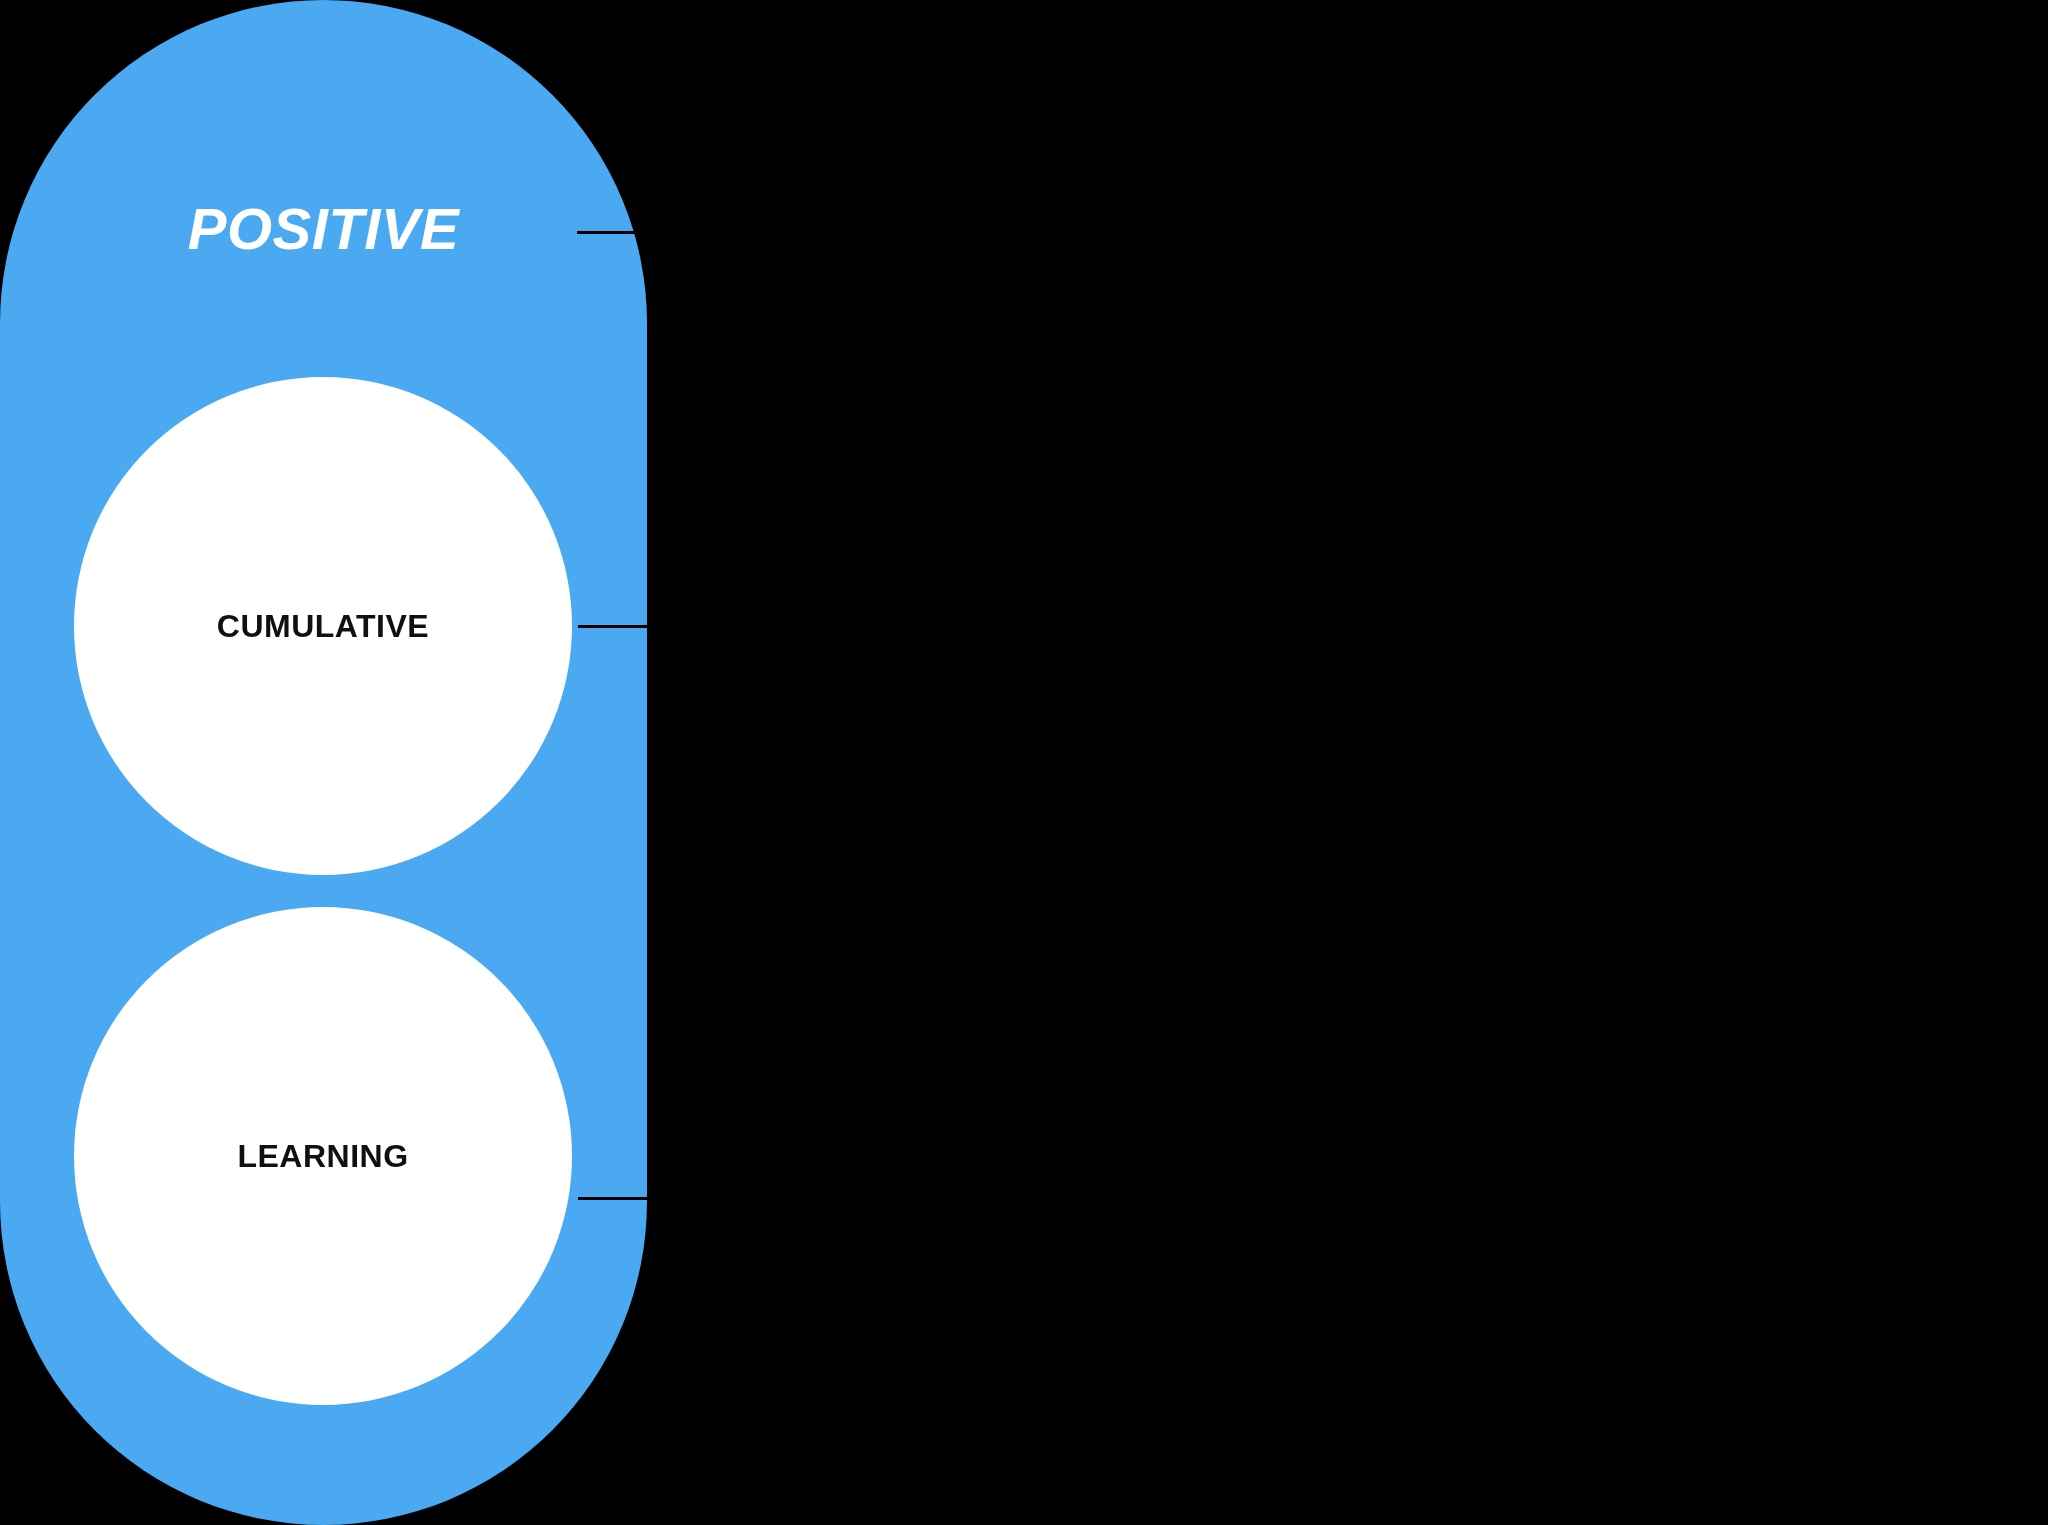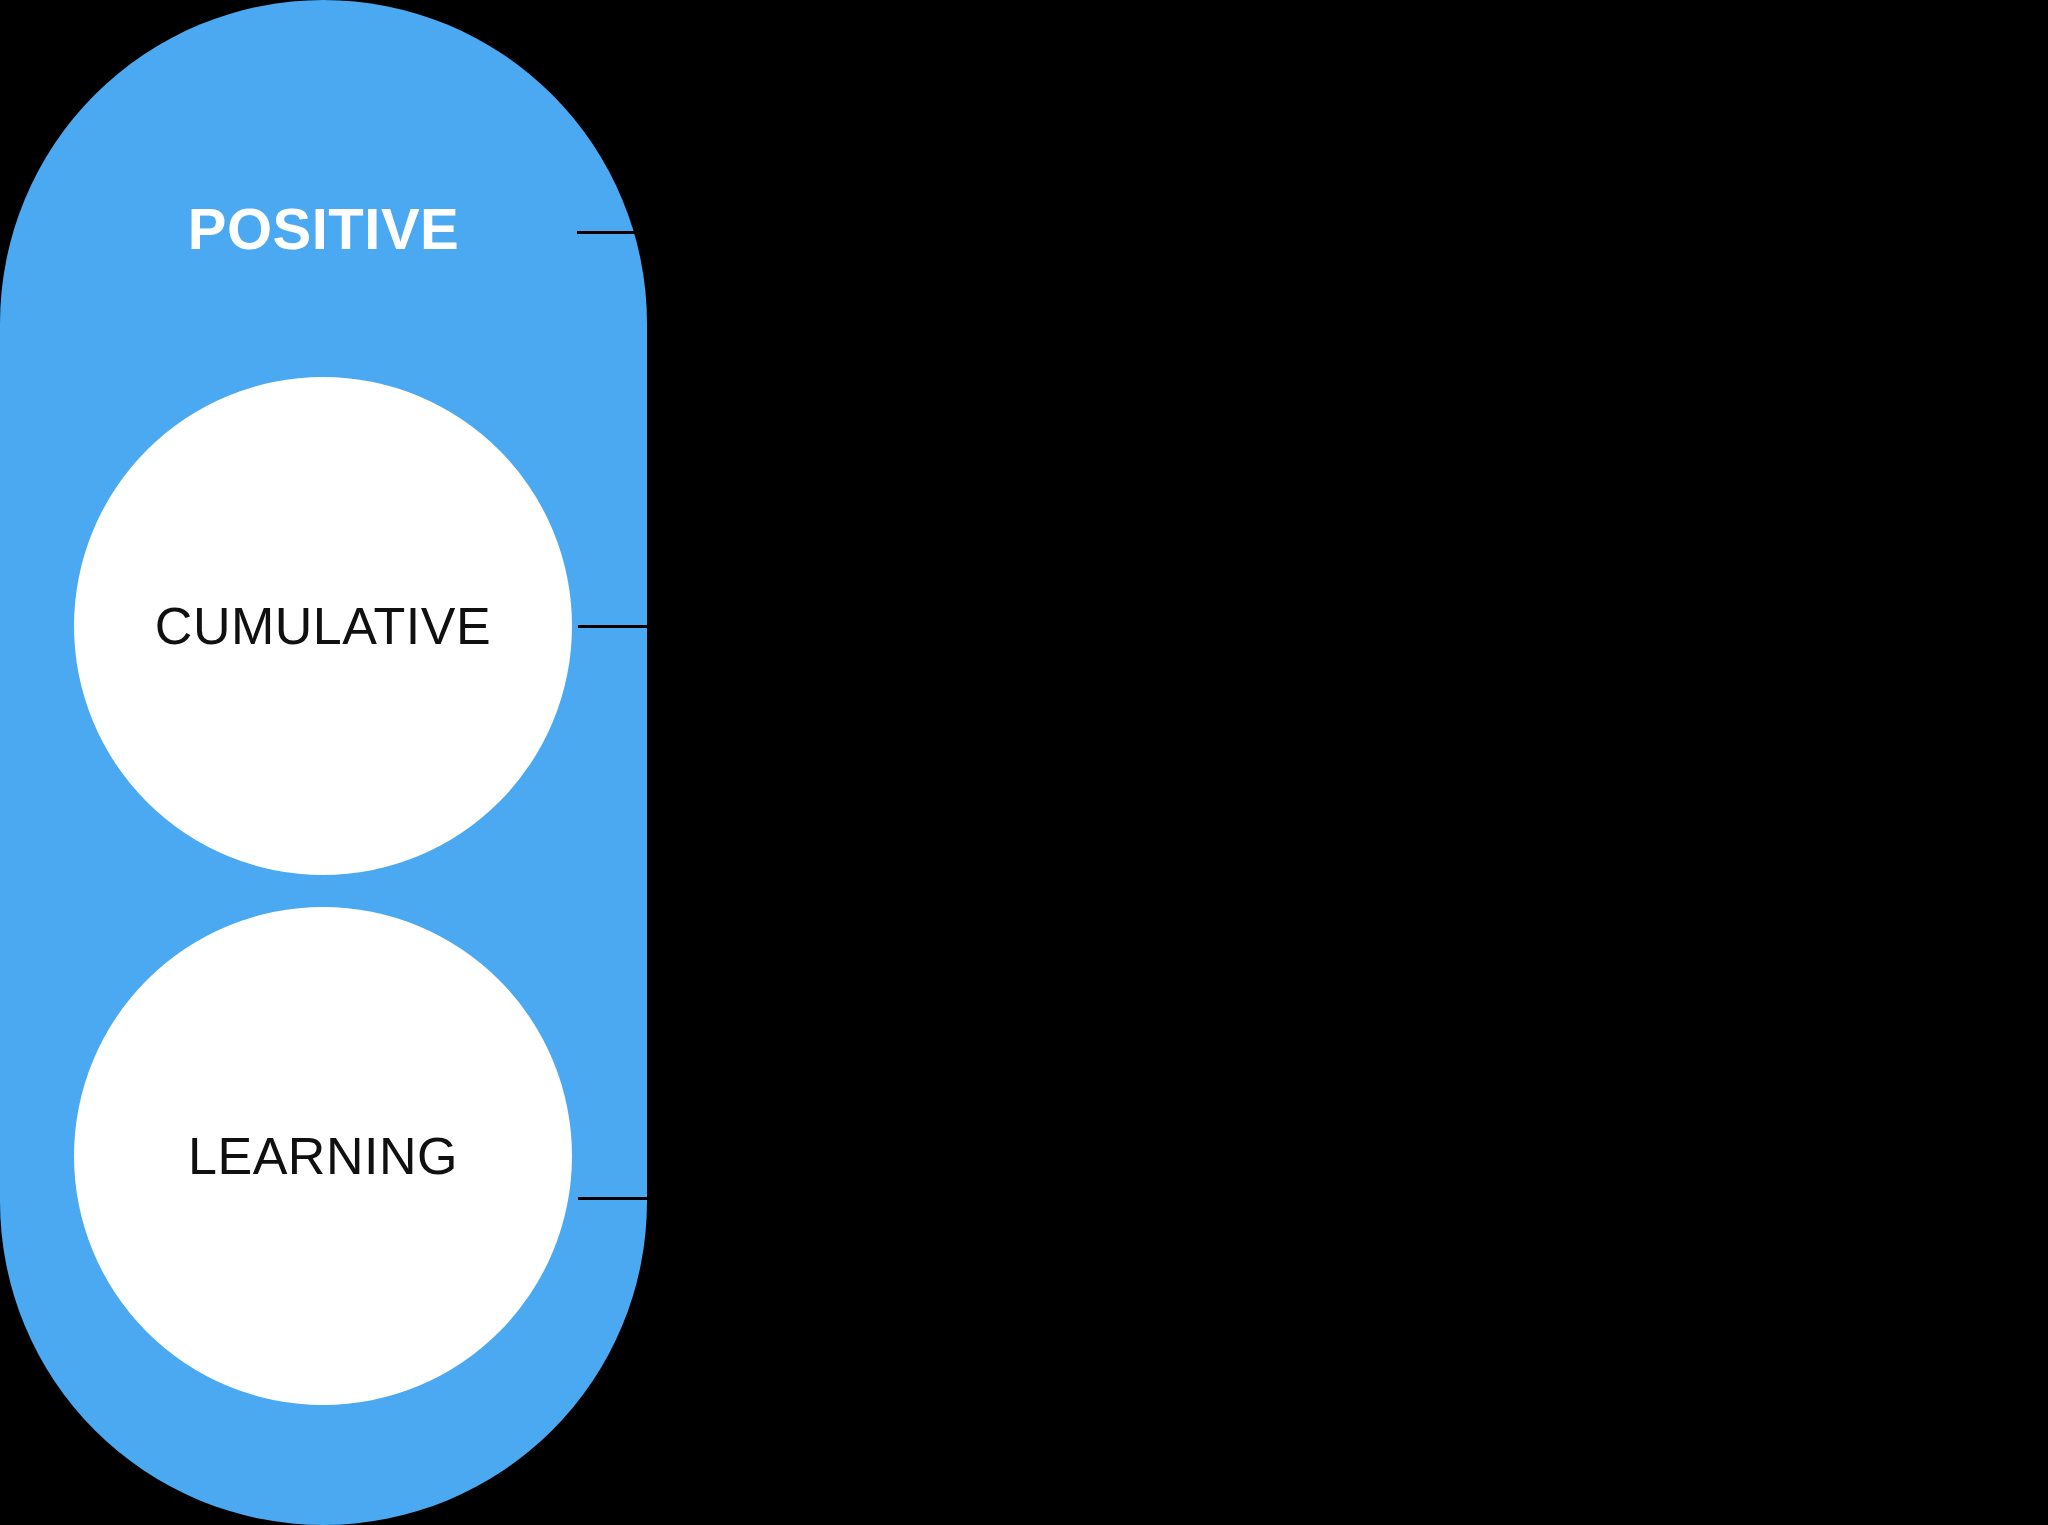--- a/index.html
+++ b/index.html
@@ -28,37 +28,38 @@
   .title{
     position:absolute;
     left:0; top:200px;
     width:647px;
     text-align:center;
     font-size:58px;
     line-height:1;
     font-weight:bold;
     letter-spacing:0.5px;
     color:var(--title-text);
+    font-style:italic;
   }
   .node{
     position:absolute;
     left:74px;
     width:498px; height:498px;
     border-radius:50%;
     background:var(--node-fill);
     display:flex;
     align-items:center;
     justify-content:center;
   }
   .node-cumulative{ top:377px; }
   .node-learning{ top:907px; }
   .node-label{
-    font-size:52px;
+    font-size:32px;
     line-height:1;
-    font-weight:normal;
+    font-weight:bold;
     letter-spacing:0.5px;
     color:var(--node-text);
     text-align:right;
   }
   .connector{
     position:absolute;
     height:3px;
     width:90px;
     background:var(--connector);
   }

